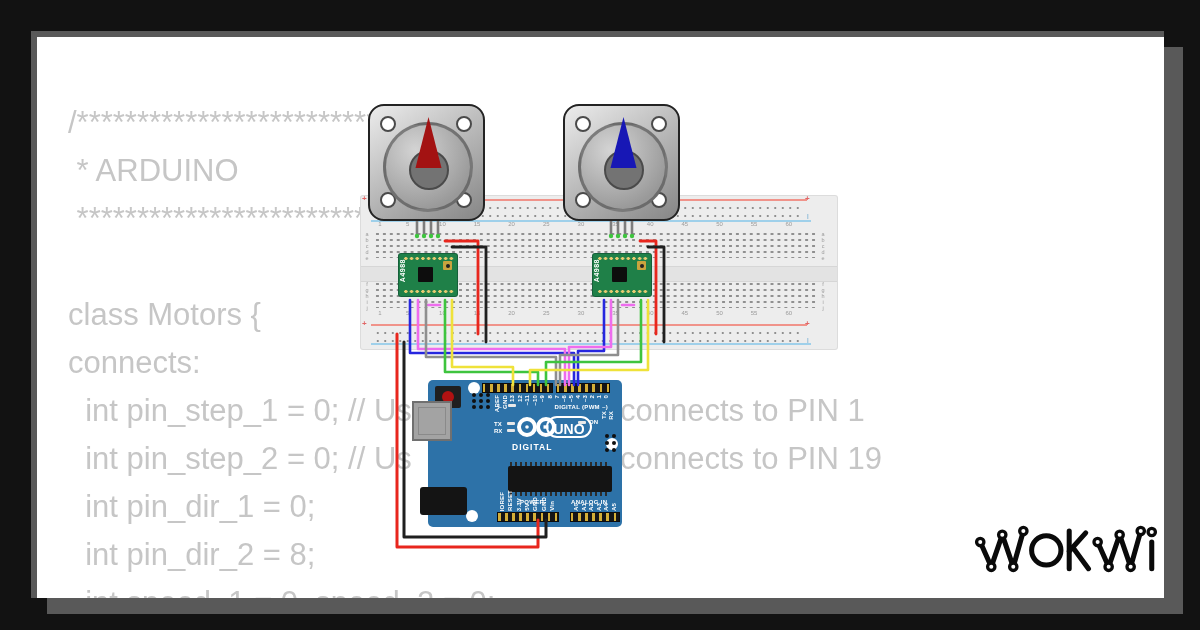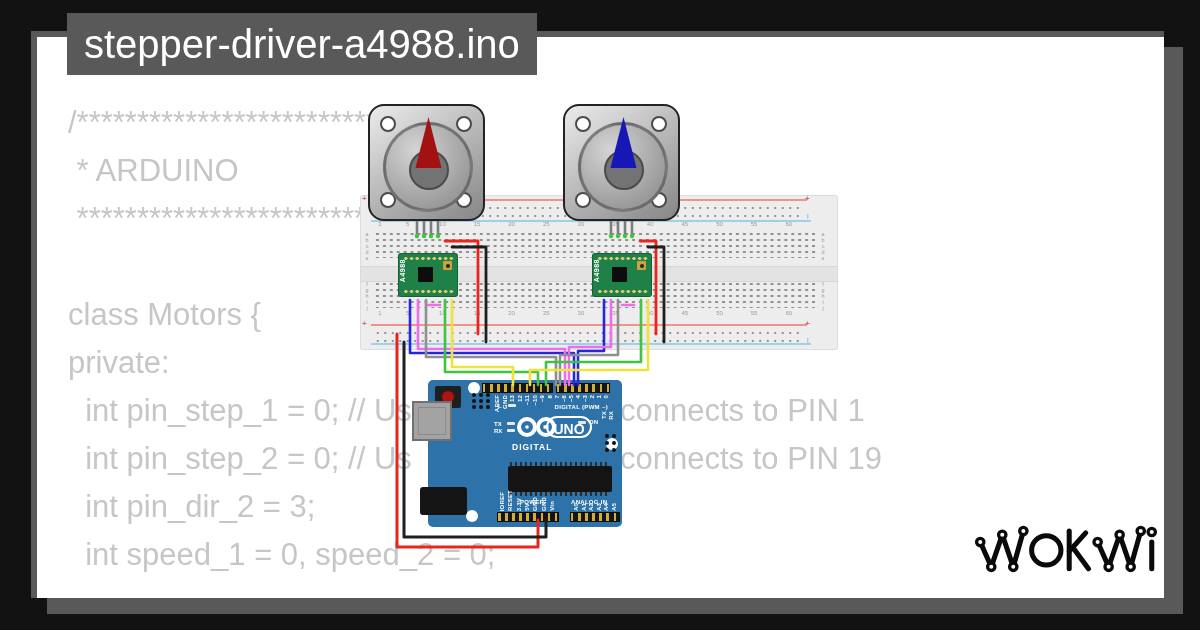--- a/index.html
+++ b/index.html
@@ -87,24 +87,25 @@
 
   <div class="card">
     <div class="card-inner">
 
       <div class="code">
           <div class="code-line"><span>/*************************</span></div>
           <div class="code-line"><span> * ARDUINO</span></div>
           <div class="code-line"><span> *************************</span></div>
           <div class="code-line"><span></span></div>
           <div class="code-line"><span>class Motors {</span></div>
-          <div class="code-line"><span>private:</span></div>
+          <div class="code-line"><span>connects:</span></div>
           <div class="code-line"><span>  int pin_step_1 = 0; // Us</span><span class="code-right">connects to PIN 1</span></div>
           <div class="code-line"><span>  int pin_step_2 = 0; // Us</span><span class="code-right">connects to PIN 19</span></div>
-          <div class="code-line"><span>  int pin_dir_2 = 3;</span></div>
+          <div class="code-line"><span>  int pin_dir_1 = 0;</span></div>
+          <div class="code-line"><span>  int pin_dir_2 = 8;</span></div>
           <div class="code-line"><span>  int speed_1 = 0, speed_2 = 0;</span></div>
         </div>
 
       <div class="breadboard">
         <div class="bb-rail-red" style="top:3px"></div>
         <div class="bb-dots" style="left:13px;top:8px;width:430px;height:16px;background-size:7.5px 8px"></div>
         <div class="bb-rail-blue" style="top:24px"></div>
         <div class="bb-dots" style="left:13px;top:35px;width:442px;height:27px;background-size:6.93px 6px"></div>
         <div class="bb-mid"></div>
         <div class="bb-dots" style="left:13px;top:85px;width:442px;height:27px;background-size:6.93px 6px"></div>
@@ -356,14 +357,13 @@
             <circle cx="161" cy="16" r="4"></circle>
           <circle cx="173" cy="51" r="4"></circle>
             <circle cx="184" cy="12" r="4"></circle>
           <circle cx="196" cy="13" r="4"></circle>
         </g>
       </svg>
 
     </div>
   </div>
 
-  <div class="title"><span>stepper-driver-a4988.ino</span></div>
 </div>
 
 </body></html>

